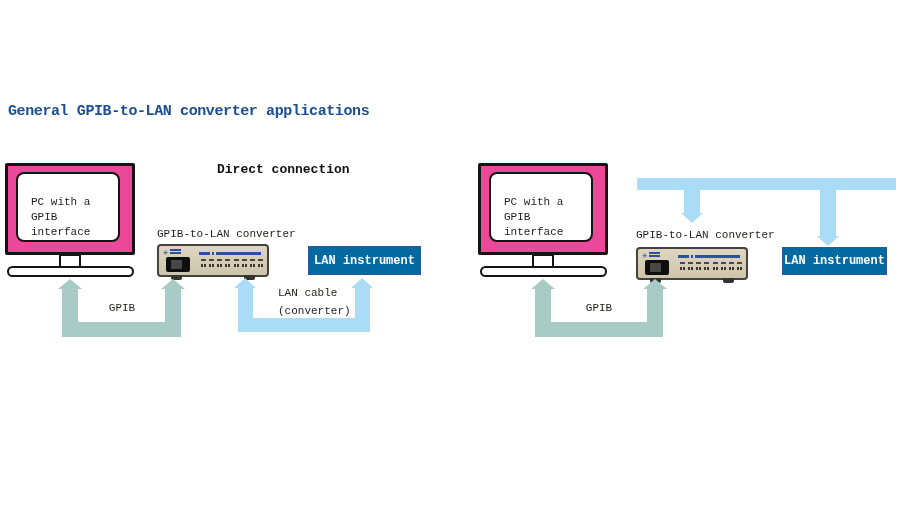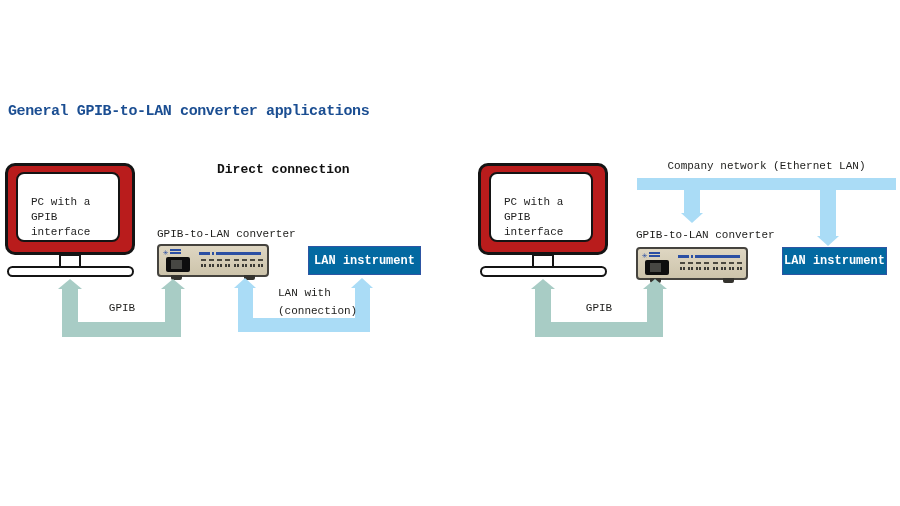--- a/index.html
+++ b/index.html
@@ -9,21 +9,21 @@
   }
   .abs{position:absolute;}
   .page-title{
     left:8px;top:103px;font-size:15px;font-weight:bold;color:#1b4e92;letter-spacing:-0.4px;
   }
   .diagram-heading{font-size:13px;font-weight:bold;color:#111;}
   .label{font-size:11px;color:#1d1d1b;}
   .label-center{text-align:center;}
 
   
-  .monitor-outer{width:124px;height:86px;border:3px solid #141414;border-radius:10px;background:#b91c1c;}
+  .monitor-outer{width:124px;height:86px;border:3px solid #141414;border-radius:2px;background:#ec4899;}
   .monitor-screen{position:absolute;left:8px;top:6px;width:100px;height:66px;border:2px solid #141414;border-radius:8px;background:#fff;}
   .monitor-text{position:absolute;left:13px;top:21px;font-size:11px;line-height:15px;color:#222;}
   .monitor-neck{width:18px;height:10px;border:2px solid #141414;background:#fff;}
   .monitor-base{width:123px;height:7px;border:2px solid #141414;border-radius:6px;background:#fff;}
 
   
   .device{width:108px;height:29px;background:linear-gradient(180deg,#ded6c2,#cdc4ab);
           border:2px solid #45433e;border-radius:4px;}
   .device i{font-style:normal;display:block;}
   .logo{position:absolute;left:4px;top:3px;display:flex;align-items:flex-start;gap:2px;}
@@ -112,28 +112,27 @@
   <div class="band teal" style="left:62px;top:322px;width:119px;height:15px"></div>
   <div class="band teal" style="left:165px;top:288px;width:16px;height:49px"></div>
   <div class="abs arrow-up teal-a" style="left:161px;top:279px"></div>
   <div class="abs label label-center" style="left:100px;top:302px;width:44px">GPIB</div>
 
   <div class="abs arrow-up blue-a" style="left:234px;top:278px;border-left-width:11px;border-right-width:11px"></div>
   <div class="band blue" style="left:238px;top:287px;width:15px;height:45px"></div>
   <div class="band blue" style="left:238px;top:318px;width:132px;height:14px"></div>
   <div class="band blue" style="left:355px;top:287px;width:15px;height:45px"></div>
   <div class="abs arrow-up blue-a" style="left:351px;top:278px;border-left-width:11px;border-right-width:11px"></div>
-  <div class="abs label" style="left:278px;top:287px">LAN with</div>
-  <div class="abs label" style="left:278px;top:305px">(connection)</div>
+  <div class="abs label" style="left:278px;top:287px">LAN cable</div>
+  <div class="abs label" style="left:278px;top:305px">(converter)</div>
 
   <div class="abs instrument" style="left:308px;top:246px;width:111px;height:27px">
     <span>LAN instrument</span>
   </div>
 
-  <div class="abs label label-center" style="left:637px;top:160px;width:259px">Company network (Ethernet LAN)</div>
 
   <div class="band blue" style="left:637px;top:178px;width:259px;height:12px"></div>
   <div class="band blue" style="left:684px;top:190px;width:16px;height:23px"></div>
   <div class="abs arrow-down" style="left:681px;top:213px"></div>
   <div class="band blue" style="left:820px;top:190px;width:16px;height:46px"></div>
   <div class="abs arrow-down" style="left:817px;top:236px"></div>
 
   <div class="abs monitor-outer" style="left:478px;top:163px">
     <div class="monitor-screen">
       <div class="monitor-text">

